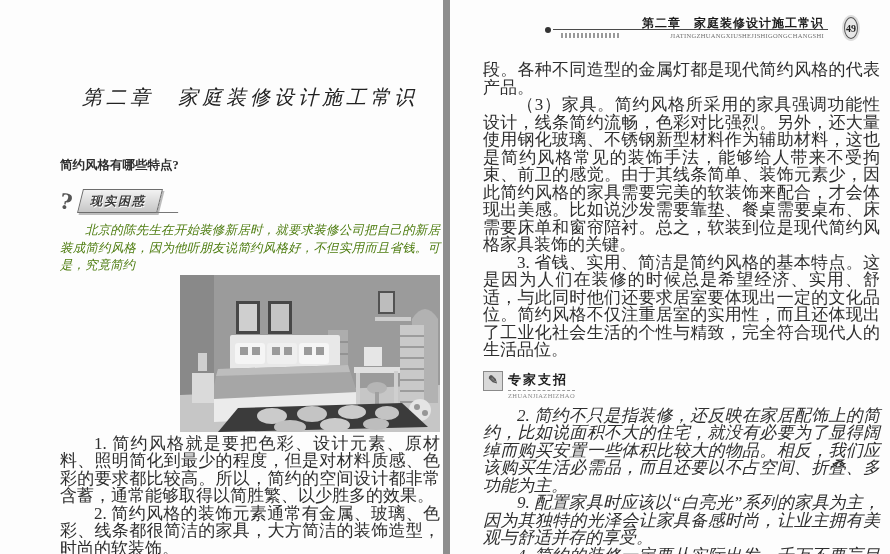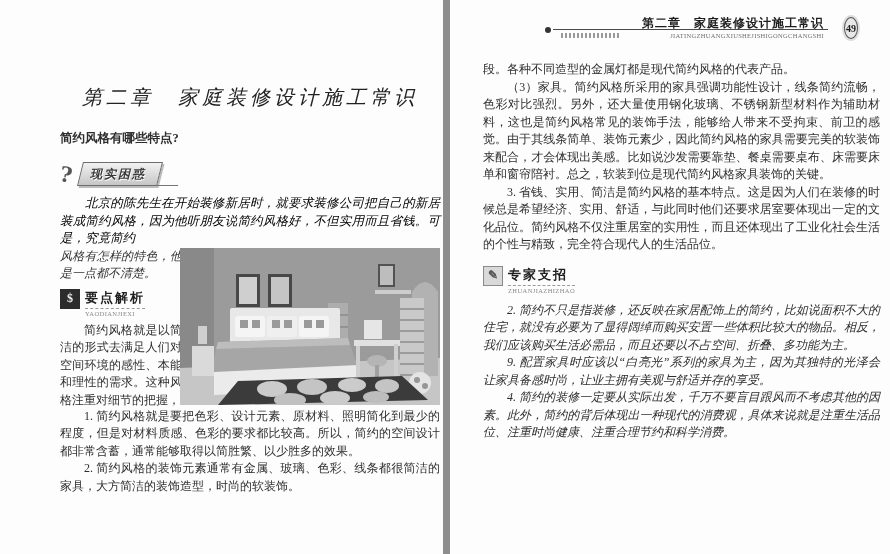--- a/index.html
+++ b/index.html
@@ -6,54 +6,54 @@
   html,body { width:890px; height:554px; background:#ffffff; overflow:hidden;
     font-family:"Liberation Serif","DejaVu Serif",serif; color:#2e2e2e; }
   .spread { position:relative; width:890px; height:554px; background:#fdfdfd; }
   .gutter { position:absolute; left:443px; top:0; width:7px; height:554px; background:#8e8e8e; }
 
   
   .page-left { position:absolute; left:0; top:0; width:443px; height:554px; }
   .left-content { position:absolute; left:60px; top:0; width:380px; }
   .chapter-title { padding-top:84px; text-align:center; font-size:20px; font-style:italic;
     letter-spacing:4px; color:#222; }
-  .question { margin-top:19px; font-weight:bold; font-size:12.5px; }
+  .question { margin-top:46px; font-weight:bold; font-size:12.5px; }
 
   .badge-row { margin-top:14px; display:flex; align-items:center; height:26px; }
   .q-icon { font-size:21px; font-weight:bold; color:#555; transform:rotate(10deg);
     margin-right:8px; line-height:1; font-family:"DejaVu Serif",serif; }
   .banner { position:relative; transform:skewX(-14deg); background:linear-gradient(#f2f2f2,#c6c6c6);
     border:1px solid #6d6d6d; padding:1px 12px 2px 10px; box-shadow:2px 2px 0 rgba(0,0,0,0.25); }
   .banner::after { content:""; position:absolute; right:-22px; bottom:-1px; width:22px;
     border-bottom:1px solid #777; }
   .banner-label { font-weight:bold; font-size:12px; letter-spacing:2px; color:#3a3a3a;
     text-shadow:1px 1px 0 #ffffff; }
 
   .narrative { margin-top:8px; font-style:italic; font-size:12.5px; line-height:17.5px;
-    text-align:justify; text-indent:2em; color:#000000; }
+    text-align:justify; text-indent:2em; color:#4d7c0f; }
 
   .wrap-row { position:relative; height:158px; }
   .photo-frame { position:absolute; right:0; top:0; width:260px; height:157px; overflow:hidden;
     background:#9d9d9d; }
   .side-col { width:122px; }
   .side-narrative { font-style:italic; font-size:12px; line-height:17.5px; text-align:justify; color:#333; }
 
   .sec-head { display:flex; align-items:flex-start; margin-top:6px; margin-bottom:5px; }
   .sec-icon { width:20px; height:20px; margin-right:5px; flex:0 0 auto; display:flex;
     align-items:center; justify-content:center; }
   .sec-icon.dark { background:#2c2c2c; color:#f0f0f0; font-size:12px; font-weight:bold; }
   .sec-icon.light { background:#d9d9d9; border:1px solid #8a8a8a; color:#555; font-size:12px; font-weight:bold; }
   .sec-titles { display:flex; flex-direction:column; }
   .sec-label { font-weight:bold; font-size:13px; letter-spacing:2px; color:#1f1f1f;
     border-bottom:1px dashed #9a9a9a; padding-bottom:1px; }
   .sec-pinyin { font-size:6.5px; letter-spacing:0.4px; color:#8a8a8a; margin-top:1px; }
 
   .side-text { font-size:12px; line-height:17.5px; text-align:justify; text-indent:2em; }
 
-  .paras p { font-size:12px; line-height:17.5px; text-align:justify; }
+  .paras p { font-size:17px; line-height:17.5px; text-align:justify; }
   .paras p.indent { text-indent:2em; }
   .left-bottom { margin-top:2px; }
 
   
   .page-right { position:absolute; left:450px; top:0; width:440px; height:554px; }
   .right-content { position:absolute; left:33px; top:0; width:397px; }
 
   .hdr { position:relative; margin-top:14px; height:36px; }
   .hdr-line { position:absolute; left:70px; right:52px; top:15px; border-top:1.5px solid #4a4a4a; }
   .hdr-dot { position:absolute; left:62px; top:13px; width:6px; height:6px; background:#333; border-radius:50%; }
@@ -136,31 +136,20 @@
             <path d="M58,133 L222,128 L248,152 L38,157 Z" fill="#3b3b3b"></path>
             <ellipse cx="92" cy="141" rx="15" ry="8" fill="#cbcbcb"></ellipse>
             <ellipse cx="132" cy="139" rx="15" ry="8" fill="#c4c4c4"></ellipse>
             <ellipse cx="172" cy="137" rx="14" ry="7" fill="#cbcbcb"></ellipse>
             <ellipse cx="207" cy="138" rx="12" ry="7" fill="#c4c4c4"></ellipse>
             <ellipse cx="110" cy="152" rx="16" ry="7" fill="#c0c0c0"></ellipse>
             <ellipse cx="155" cy="150" rx="15" ry="7" fill="#cbcbcb"></ellipse>
             <ellipse cx="196" cy="149" rx="13" ry="6" fill="#bdbdbd"></ellipse>
           </svg>
         </div>
-        <div class="side-col">
-          <p class="side-narrative">风格有怎样的特色，他是一点都不清楚。</p>
-          <div class="sec-head">
-            <span class="sec-icon dark">$</span>
-            <span class="sec-titles">
-              <span class="sec-label">要点解析</span>
-              <span class="sec-pinyin">YAODIANJIEXI</span>
-            </span>
-          </div>
-          <p class="side-text">简约风格就是以简洁的形式去满足人们对空间环境的感性、本能和理性的需求。这种风格注重对细节的把握，</p>
-        </div>
       </div>
 
       <div class="paras left-bottom">
         <p class="indent">1. 简约风格就是要把色彩、设计元素、原材料、照明简化到最少的程度，但是对材料质感、色彩的要求都比较高。所以，简约的空间设计都非常含蓄，通常能够取得以简胜繁、以少胜多的效果。</p>
         <p class="indent">2. 简约风格的装饰元素通常有金属、玻璃、色彩、线条都很简洁的家具，大方简洁的装饰造型，时尚的软装饰。</p>
 
       </div>
     </div>
   </div>
 

